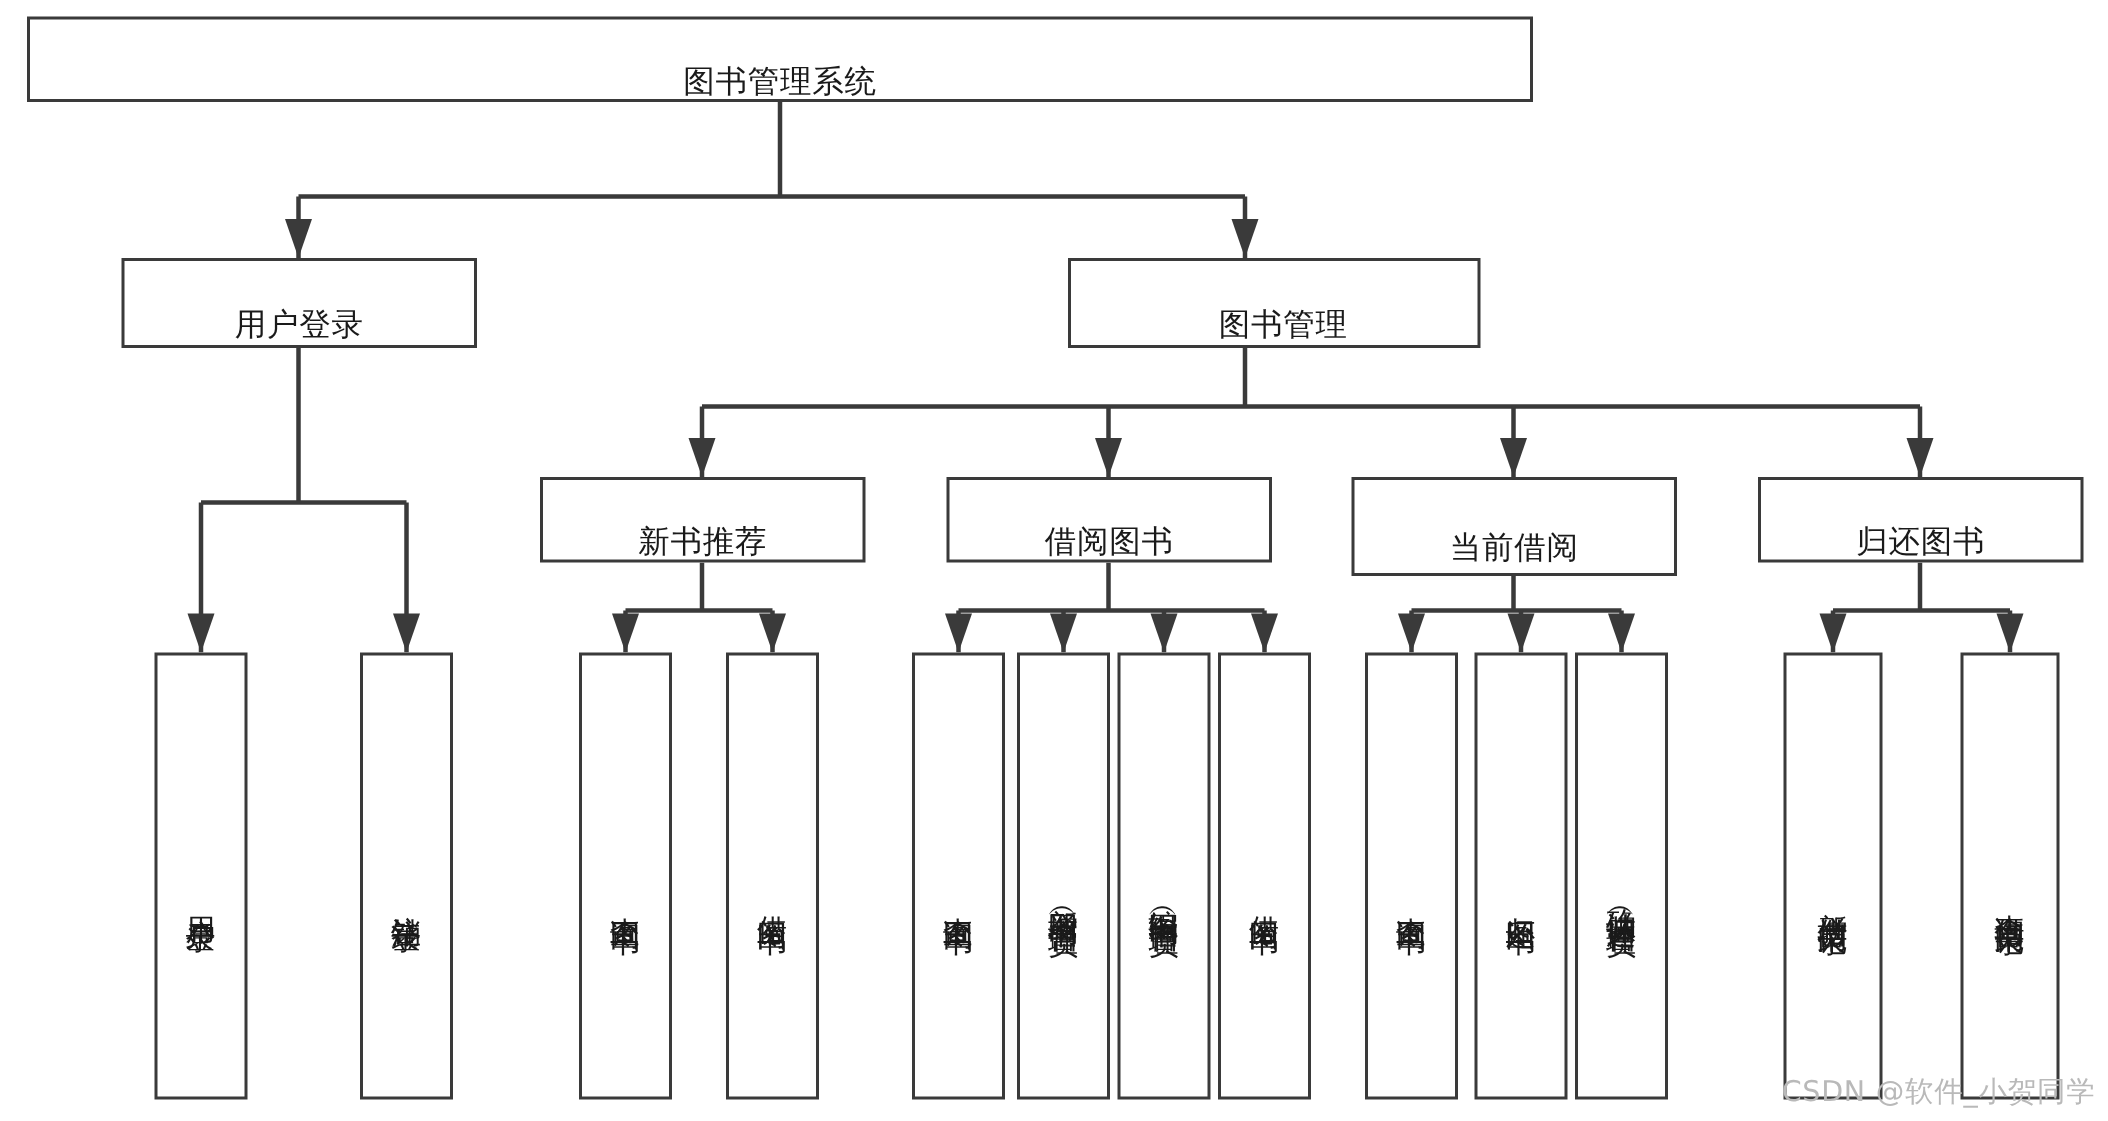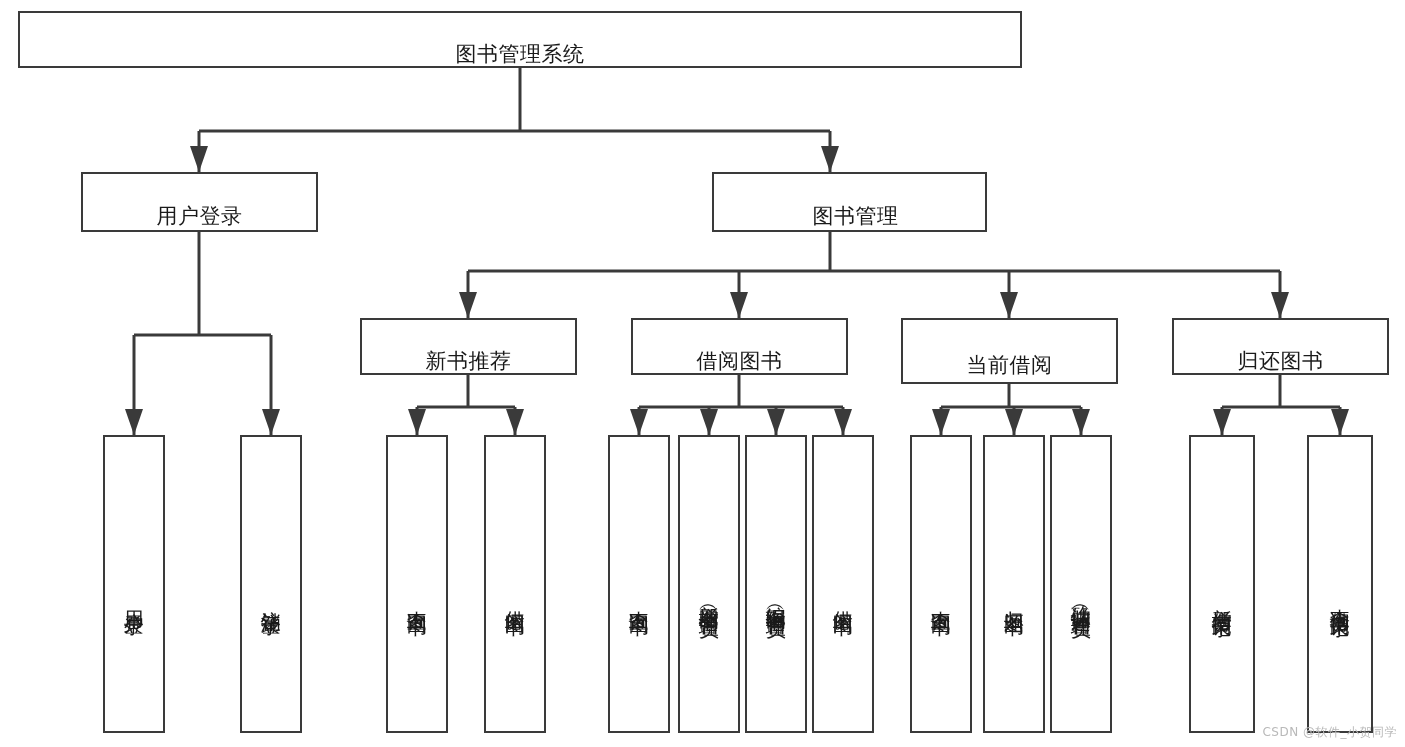--- a/index.html
+++ b/index.html
@@ -58,21 +58,21 @@
   .node-box.vertical .node-label {
     writing-mode: vertical-rl;
     text-orientation: upright;
     line-height: 1.12;
     letter-spacing: 2px;
   }
   .watermark {
     position: absolute;
     right: 8px;
     bottom: 6px;
-    font-size: 12px;
+    font-size: 19px;
     color: #b9b9b9;
     letter-spacing: 0.5px;
     white-space: nowrap;
     pointer-events: none;
     font-family: "DejaVu Sans", "Liberation Sans", sans-serif;
   }
 </style>
 </head>
 <body>
 

